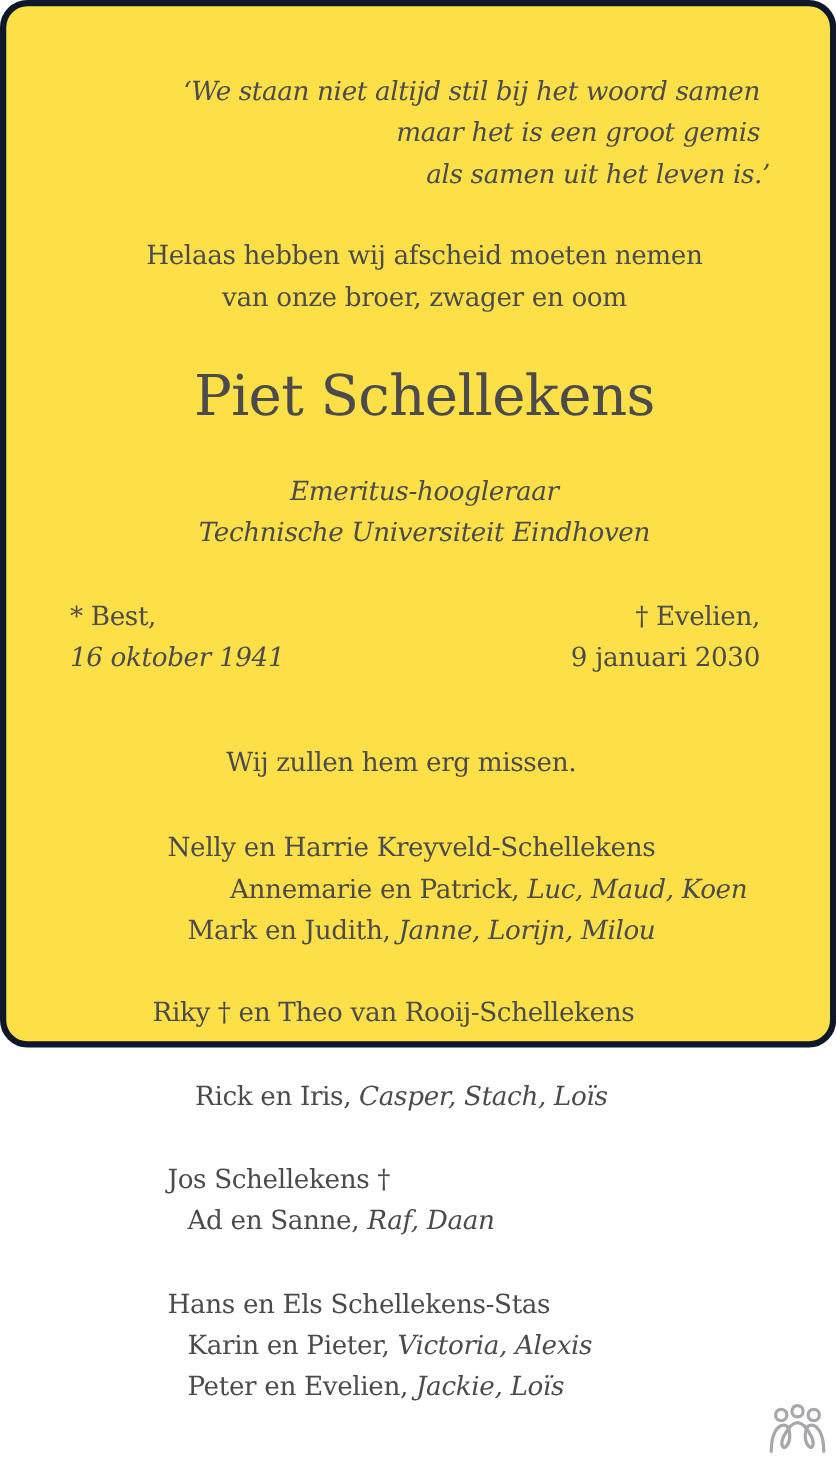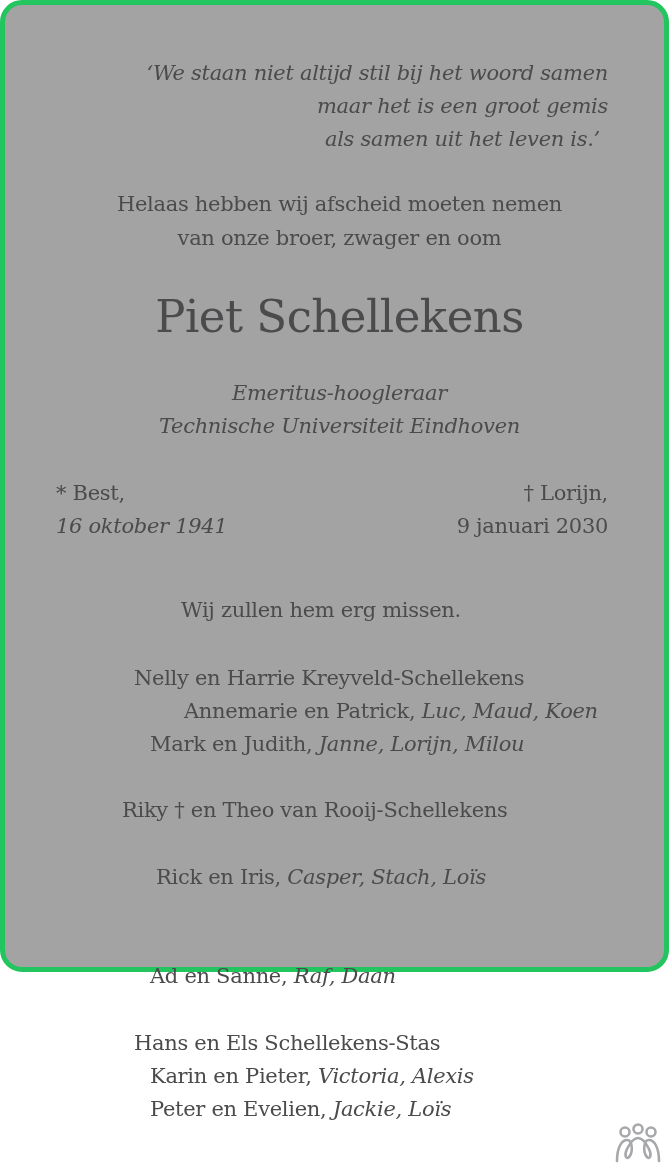--- a/index.html
+++ b/index.html
@@ -13,25 +13,25 @@
       position: relative;
       overflow: hidden;
       font-family: "DejaVu Serif", "Liberation Serif", serif;
       color: #4b4b4d;
     }
     .card {
       position: absolute;
       left: 0;
       top: 0;
       width: 669px;
-      height: 972px;
+      height: 838px;
       box-sizing: border-box;
-      border: 5px solid #22c55e;
+      border: 5px solid #0f172a;
       border-radius: 22px;
-      background: #a3a3a3;
+      background: #fde047;
     }
     .line {
       position: absolute;
       white-space: nowrap;
       font-size: 21px;
       line-height: 34px;
       letter-spacing: -0.3px;
     }
     .italic { font-style: italic; }
     .right { text-align: right; }
@@ -54,50 +54,51 @@
       height: 40px;
     }
   </style>
 </head>
 <body>
 
 <div class="card">
 
   <div class="line italic right" style="right:56px; top:51px;">‘We staan niet altijd stil bij het woord samen</div>
   <div class="line italic right" style="right:56px; top:84px;">maar het is een groot gemis</div>
-  <div class="line italic right" style="right:64px; top:117px;margin-left:10px;">als samen uit het leven is.’</div>
+  <div class="line italic right" style="right:48px; top:117px;margin-left:10px;">als samen uit het leven is.’</div>
 
   <div class="line center" style="top:182px;">Helaas hebben wij afscheid moeten nemen</div>
   <div class="line center" style="top:216px;">van onze broer, zwager en oom</div>
 
   <div class="name" style="top:284px;">Piet Schellekens</div>
 
   <div class="line center italic" style="top:371px;">Emeritus-hoogleraar</div>
   <div class="line center italic" style="top:404px;">Technische Universiteit Eindhoven</div>
 
   <div class="line" style="left:51px; top:471px;">* Best,</div>
   <div class="line" style="left:51px; top:504px;font-style:italic;">16 oktober 1941</div>
-  <div class="line right" style="right:56px; top:471px;">† Lorijn,</div>
+  <div class="line right" style="right:56px; top:471px;">† Evelien,</div>
   <div class="line right" style="right:56px; top:504px;">9 januari 2030</div>
 
   <div class="line" style="left:176px; top:588px;">Wij zullen hem erg missen.</div>
 
   <div class="line" style="left:129px; top:656px;">Nelly en Harrie Kreyveld-Schellekens</div>
   <div class="line" style="left:145px; top:689px;margin-left:34px;">
     <span>Annemarie en Patrick, </span><span class="italic">Luc, Maud, Koen</span>
   </div>
   <div class="line" style="left:145px; top:722px;">
     <span>Mark en Judith, </span><span class="italic">Janne, Lorijn, Milou</span>
   </div>
 
   <div class="line" style="left:117px; top:788px;">Riky † en Theo van Rooij-Schellekens</div>
   <div class="line" style="left:151px; top:855px;">
     <span>Rick en Iris, </span><span class="italic">Casper, Stach, Loïs</span>
   </div>
 
+  <div class="line" style="left:129px; top:921px;">Jos Schellekens †</div>
   <div class="line" style="left:145px; top:954px;">
     <span>Ad en Sanne, </span><span class="italic">Raf, Daan</span>
   </div>
 
   <div class="line" style="left:129px; top:1021px;">Hans en Els Schellekens-Stas</div>
   <div class="line" style="left:145px; top:1054px;">
     <span>Karin en Pieter, </span><span class="italic">Victoria, Alexis</span>
   </div>
   <div class="line" style="left:145px; top:1087px;">
     <span>Peter en Evelien, </span><span class="italic">Jackie, Loïs</span>

